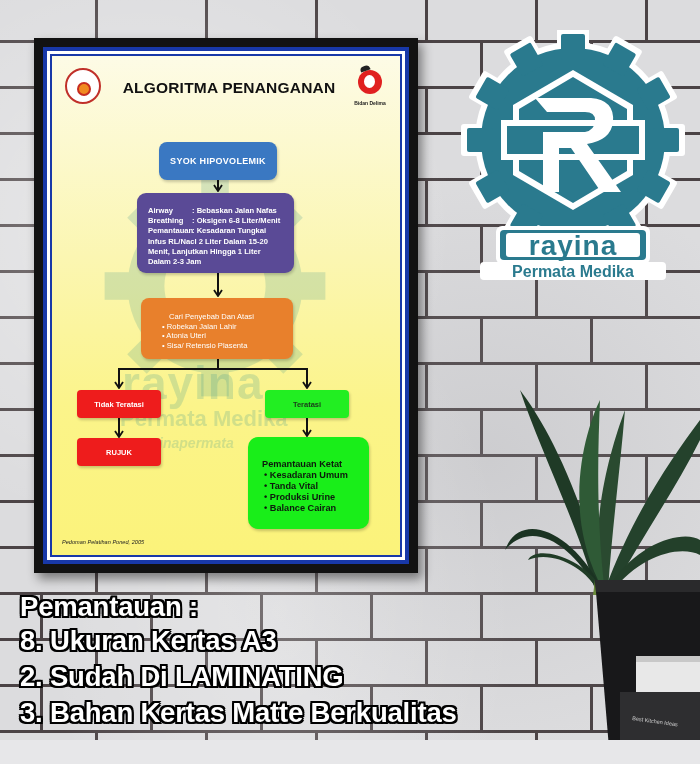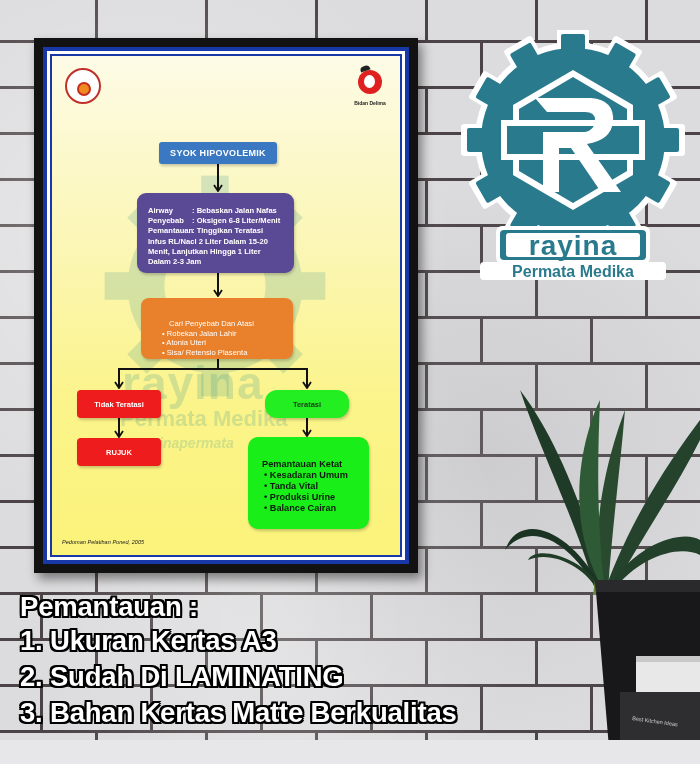--- a/index.html
+++ b/index.html
@@ -98,41 +98,41 @@
   }
   .logo-right .lbl {
     position:absolute; left:0; right:0; bottom:0; font-size:5px; text-align:center; font-weight:bold; color:#222;
   }
 
   .box {
     position:absolute; border-radius:6px; color:#fff; font-weight:bold;
     box-shadow: 1px 2px 3px rgba(0,0,0,0.2);
   }
   .box-start {
-    left:107px; top:86px; width:118px; height:22px; background:#3a78c2;
+    left:107px; top:86px; width:118px; height:38px; background:#3a78c2;
     font-size:9px; display:flex; align-items:center; justify-content:center; letter-spacing:0.3px;
-    border-radius:3px;
+    border-radius:8px;
   }
   .box-abc {
     left:85px; top:137px; width:157px; height:80px; background:#5a4a96;
     font-size:7.6px; line-height:10.2px; padding:13px 0 0 11px; border-radius:9px;
   }
   .box-abc .row { white-space:nowrap; }
   .box-abc .k { display:inline-block; width:44px; }
   .box-cause {
     left:89px; top:242px; width:152px; height:61px; background:#e8802c;
-    font-size:7.6px; line-height:9.6px; padding:21px 0 0 21px; border-radius:8px; font-weight:normal;
+    font-size:7.6px; line-height:9.6px; padding:14px 0 0 21px; border-radius:8px; font-weight:normal;
   }
   .box-fail {
     left:25px; top:334px; width:84px; height:28px; background:#ee1c1c;
     font-size:7.5px; display:flex; align-items:center; justify-content:center; border-radius:4px;
   }
   .box-ok {
     left:213px; top:334px; width:84px; height:28px; background:#22ee22;
-    font-size:7.5px; display:flex; align-items:center; justify-content:center; color:#1a3a1a; border-radius:12px;
+    font-size:7.5px; display:flex; align-items:center; justify-content:center; color:#1a3a1a; border-radius:4px;
   }
   .box-ref {
     left:25px; top:382px; width:84px; height:28px; background:#ee1c1c;
     font-size:7.5px; display:flex; align-items:center; justify-content:center; border-radius:4px;
   }
   .box-monitor {
     left:196px; top:381px; width:121px; height:92px; background:#19ee19;
     color:#0d1a0d; font-size:9.2px; line-height:10.9px; padding:22px 0 0 14px; border-radius:10px;
   }
   .box-monitor .bl { padding-left:2px; }
@@ -336,20 +336,21 @@
 
           <div class="logo-left">
             <div class="core"></div>
           </div>
           <div class="logo-right">
             <div class="ball"></div>
             <div class="cap"></div>
             <div class="lbl">Bidan Delima</div>
           </div>
 
+          <div class="p-title1">ALGORITMA PENANGANAN</div>
 
           <div class="line" style="left:165px;top:108px;width:2px;height:27px;"></div>
           <div class="line" style="left:165px;top:217px;width:2px;height:23px;"></div>
           <div class="line" style="left:165px;top:303px;width:2px;height:10px;"></div>
           <div class="line" style="left:66px;top:312px;width:190px;height:2px;"></div>
           <div class="line" style="left:66px;top:312px;width:2px;height:20px;"></div>
           <div class="line" style="left:254px;top:312px;width:2px;height:20px;"></div>
           <div class="line" style="left:66px;top:362px;width:2px;height:18px;"></div>
           <div class="line" style="left:254px;top:362px;width:2px;height:17px;"></div>
 
@@ -369,22 +370,22 @@
               <path d="M1 1 L5 7 L9 1" stroke="#111" stroke-width="1.8" fill="none"></path>
             </svg>
           <svg class="arrow" style="left:250px;top:373px;" viewBox="0 0 10 8">
               <path d="M1 1 L5 7 L9 1" stroke="#111" stroke-width="1.8" fill="none"></path>
             </svg>
 
           <div class="box box-start">SYOK HIPOVOLEMIK</div>
 
           <div class="box box-abc">
             <div class="row"><span class="k">Airway</span><span>: Bebaskan Jalan Nafas</span></div>
-            <div class="row"><span class="k">Penyebab</span><span>: Oksigen 6-8 Liter/Menit</span></div>
-            <div class="row"><span class="k">Pemantauan</span><span>: Tinggikan Teratasi</span></div>
+            <div class="row"><span class="k">Breathing</span><span>: Oksigen 6-8 Liter/Menit</span></div>
+            <div class="row"><span class="k">Pemantauan</span><span>: Kesadaran Tungkai</span></div>
             <div class="row">Infus RL/Nacl 2 Liter Dalam 15-20</div>
             <div class="row">Menit, Lanjutkan Hingga 1 Liter</div>
             <div class="row">Dalam 2-3 Jam</div>
           </div>
 
           <div class="box box-cause">
             <div style="padding-left:7px;">Cari Penyebab Dan Atasi</div>
             <div>• <span>Robekan Jalan Lahir</span></div>
             <div>• <span>Atonia Uteri</span></div>
             <div>• <span>Sisa/ Retensio Plasenta</span></div>
@@ -477,15 +478,15 @@
   <rect x="136" y="276" width="70" height="6" fill="#c8c8c8"></rect>
   <rect x="120" y="312" width="86" height="50" fill="#2e2e30"></rect>
   <rect x="200" y="312" width="6" height="50" fill="#dcdcdc"></rect>
   <text x="132" y="340" font-family="Liberation Sans, sans-serif" font-size="5.5" fill="#cfcfcf" transform="rotate(8 132 340)">Best Kitchen Ideas</text>
 
   <rect x="0" y="362" width="200" height="14" fill="#2a2a2c"></rect>
 </svg>
 <div class="floor"></div>
 
 <div class="spec" style="top:591px;">Pemantauan :</div>
-<div class="spec" style="top:625px;">1. Ukuran Kertas A3</div>
+<div class="spec" style="top:625px;">8. Ukuran Kertas A3</div>
 <div class="spec" style="top:661px;text-align:center;">2. Sudah Di LAMINATING</div>
 <div class="spec" style="top:697px;">3. Bahan Kertas Matte Berkualitas</div>
 
 </body></html>

